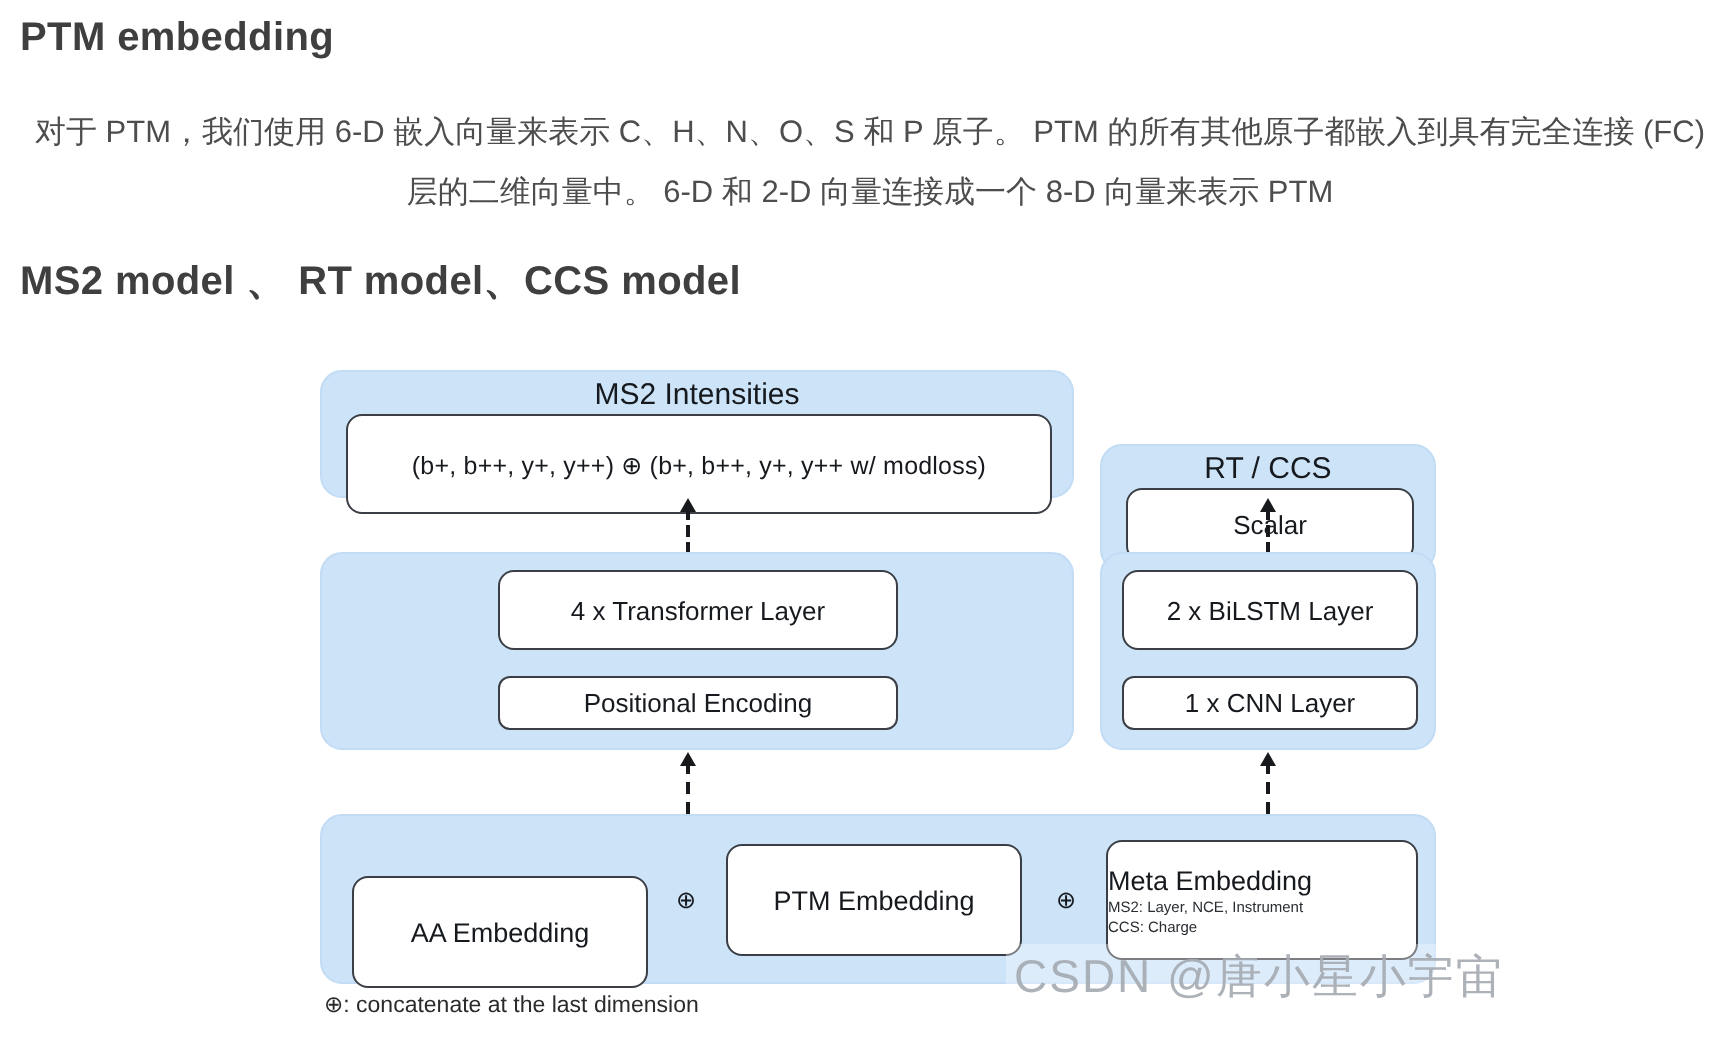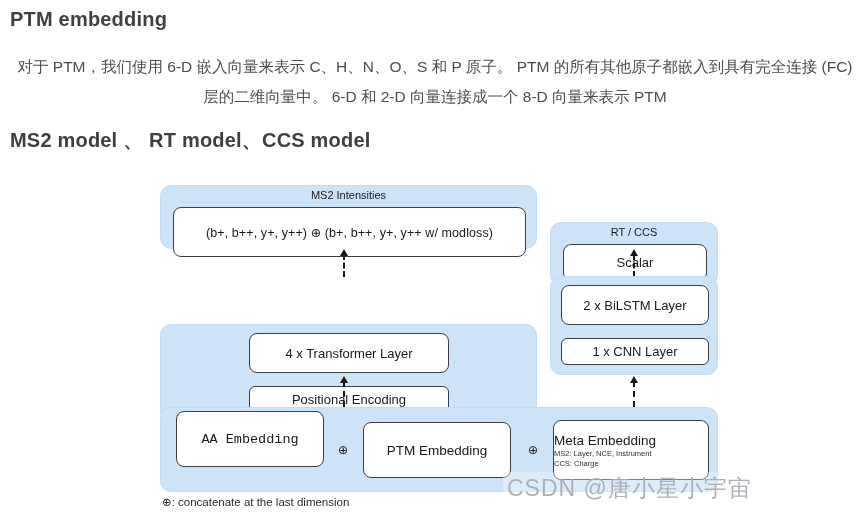--- a/index.html
+++ b/index.html
@@ -22,21 +22,21 @@
     font-size:20px;font-weight:bold;color:#3f3f3f;letter-spacing:.2px;
   }
   
   .diagram{position:absolute;left:158px;top:183px;width:564px;height:344px;}
   .panel{
     position:absolute;background:#cce3f8;border:1px solid #c2dcf5;
     border-radius:11px;box-sizing:border-box;
   }
   .panel-title{
     position:absolute;left:0;right:0;top:3px;text-align:center;
-    font-size:11px;color:#16191d;
+    font-size:15px;color:#16191d;
   }
   .wbox{
     position:absolute;background:#ffffff;border:1.5px solid #3b3f45;
     border-radius:8px;box-sizing:border-box;
     display:flex;align-items:center;justify-content:center;
     font-size:13px;color:#16191d;white-space:nowrap;
   }
   .formula{font-size:12.5px;letter-spacing:.1px;}
   .meta-box{flex-direction:column;align-items:flex-start;justify-content:center;
     }
@@ -85,41 +85,41 @@
 
   <div class="arrow" style="left:181px;top:66px;height:28px;">
     <span class="arrow-head"></span>
     <span class="arrow-dash"></span>
   </div>
   <div class="arrow" style="left:471px;top:66px;height:28px;">
     <span class="arrow-head"></span>
     <span class="arrow-dash"></span>
   </div>
 
-  <div class="panel" style="left:2px;top:93px;width:377px;height:99px;margin-top:48px;">
+  <div class="panel" style="left:2px;top:93px;width:377px;height:99px;">
     <div class="wbox" style="left:88px;top:8px;width:200px;height:40px;">4 x Transformer Layer</div>
     <div class="wbox" style="left:88px;top:61px;width:200px;height:27px;border-radius:6px;">Positional Encoding</div>
   </div>
 
   <div class="panel" style="left:392px;top:93px;width:168px;height:99px;">
     <div class="wbox" style="left:10px;top:8px;width:148px;height:40px;">2 x BiLSTM Layer</div>
     <div class="wbox" style="left:10px;top:61px;width:148px;height:27px;border-radius:6px;">1 x CNN Layer</div>
   </div>
 
   <div class="arrow" style="left:181px;top:193px;height:31px;">
     <span class="arrow-head"></span>
     <span class="arrow-dash"></span>
   </div>
   <div class="arrow" style="left:471px;top:193px;height:31px;">
     <span class="arrow-head"></span>
     <span class="arrow-dash"></span>
   </div>
 
   <div class="panel" style="left:2px;top:224px;width:558px;height:85px;">
-    <div class="wbox" style="left:15px;top:3px;width:148px;height:56px;font-size:13.5px;font-family:Liberation Mono, monospace;">AA Embedding</div>
+    <div class="wbox" style="left:15px;top:30px;width:148px;height:56px;font-size:13.5px;">AA Embedding</div>
     <span class="concat" style="left:174px;top:35px;">⊕</span>
     <div class="wbox" style="left:202px;top:14px;width:148px;height:56px;font-size:13.5px;">PTM Embedding</div>
     <span class="concat" style="left:364px;top:35px;">⊕</span>
     <div class="wbox meta-box" style="left:392px;top:12px;width:156px;height:60px;">
       <span class="meta-title">Meta Embedding</span>
       <span class="meta-sub">MS2: Layer, NCE, Instrument</span>
       <span class="meta-sub">CCS: Charge</span>
     </div>
   </div>
 

